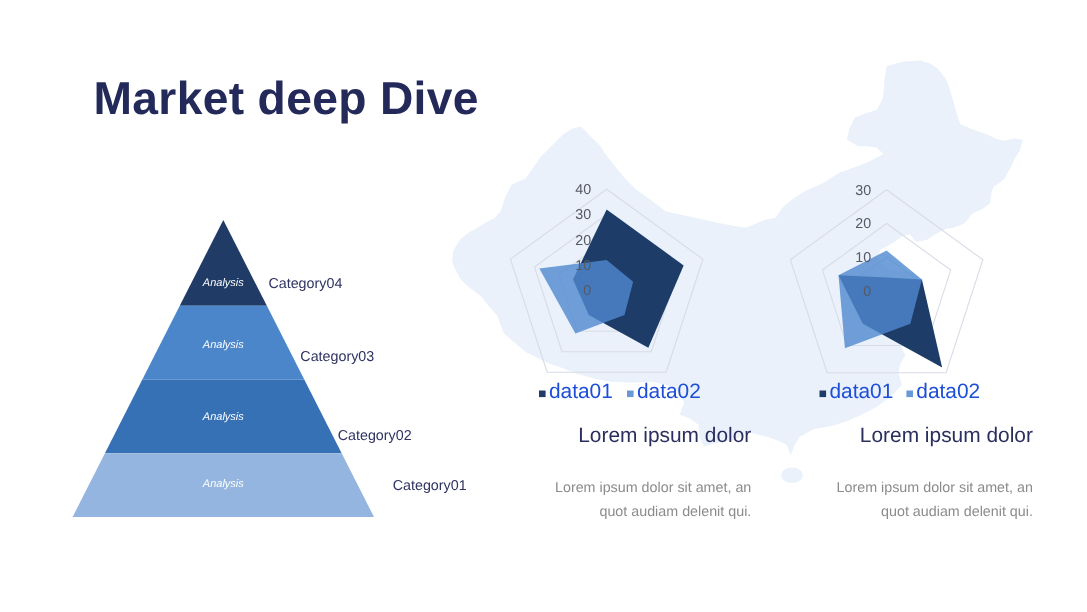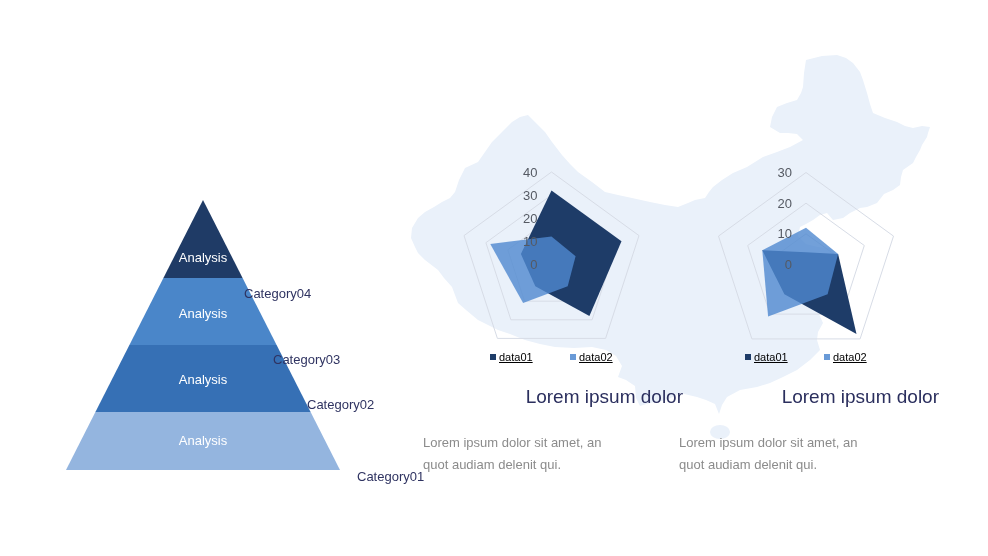--- a/index.html
+++ b/index.html
@@ -9,33 +9,33 @@
     font-family: "Liberation Sans", sans-serif; overflow: hidden;
   }
   .abs { position: absolute; white-space: nowrap; }
   #canvas { position: absolute; left: 0; top: 0; }
   .title {
     left: 85px; top: 69px; height: 42px; line-height: 42px;
     font-size: 42px; font-weight: bold; color: #232a5a; letter-spacing: 0.3px;
   }
   .pyr-label {
     width: 120px; text-align: center; height: 18px; line-height: 18px;
-    font-size: 13px; color: #ffffff;
+    font-size: 10px; color: #ffffff; font-style: italic;
   }
-  .pyr-cat { height: 18px; line-height: 18px; font-size: 13px; color: #2f3361; margin-top: 36px; }
+  .pyr-cat { height: 18px; line-height: 18px; font-size: 13px; color: #2f3361; }
   .grid-ring { fill: none; stroke: #d7dce6; stroke-width: 1; }
   .tick-label { font-family: "Liberation Sans", sans-serif; font-size: 13px; fill: #555a63; }
-  .legend-item { height: 16px; line-height: 16px; font-size: 11px; color: #000000; text-decoration: underline; }
+  .legend-item { height: 16px; line-height: 16px; font-size: 19px; color: #1d4ed8; }
   .legend-swatch { display: inline-block; width: 6px; height: 6px; margin-right: 3px; vertical-align: 1px; }
   .panel-heading {
     width: 260px; text-align: right; height: 24px; line-height: 24px;
     font-size: 19px; color: #2b2f5e;
   }
   .panel-body {
-    width: 260px; text-align: left; height: 22px; line-height: 22px;
+    width: 260px; text-align: right; height: 22px; line-height: 22px;
     font-size: 13px; color: #8b8b8b;
   }
 </style>
 </head>
 <body>
 
 <div id="slide">
 
   <svg id="canvas" width="988" height="556" viewBox="0 0 988 556">
 
@@ -70,29 +70,30 @@
         <polygon points="806.0,233.8 835.2,255.0 824.0,289.3 788.0,289.3 776.8,255.0" class="grid-ring"></polygon>
         <polygon points="806.0,252.2 838.1,254.1 856.5,334.0 784.4,294.3 762.3,250.3" fill="#1e3c68" fill-opacity="1"></polygon>
         <polygon points="806.0,227.7 838.1,254.1 827.6,294.3 768.1,316.6 762.3,250.3" fill="#4f88d0" fill-opacity="0.8"></polygon>
         <text x="792" y="177" text-anchor="end" class="tick-label">30</text>
         <text x="792" y="207.66666666666669" text-anchor="end" class="tick-label">20</text>
         <text x="792" y="238.33333333333334" text-anchor="end" class="tick-label">10</text>
         <text x="792" y="269" text-anchor="end" class="tick-label">0</text>
       </g>
   </svg>
 
+  <div class="abs title">Market deep Dive</div>
 
   <div class="abs pyr-label" style="left:143px; top:249px;">Analysis</div>
   <div class="abs pyr-cat" style="left:244px; top:249px;">Category04</div>
 
   <div class="abs pyr-label" style="left:143px; top:305px;">Analysis</div>
   <div class="abs pyr-cat" style="left:273px; top:315px;">Category03</div>
 
   <div class="abs pyr-label" style="left:143px; top:371px;">Analysis</div>
-  <div class="abs pyr-cat" style="left:307px; top:360px;">Category02</div>
+  <div class="abs pyr-cat" style="left:307px; top:387px;">Category02</div>
 
   <div class="abs pyr-label" style="left:143px; top:432px;">Analysis</div>
   <div class="abs pyr-cat" style="left:357px; top:432px;">Category01</div>
 
   <div class="abs legend-item" style="left:490px; top:349px;">
     <span class="legend-swatch" style="background: rgb(30, 60, 104); opacity: 1;"></span><span>data01</span>
   </div>
   <div class="abs legend-item" style="left:570px; top:349px;">
     <span class="legend-swatch" style="background: rgb(79, 136, 208); opacity: 0.85;"></span><span>data02</span>
   </div>

